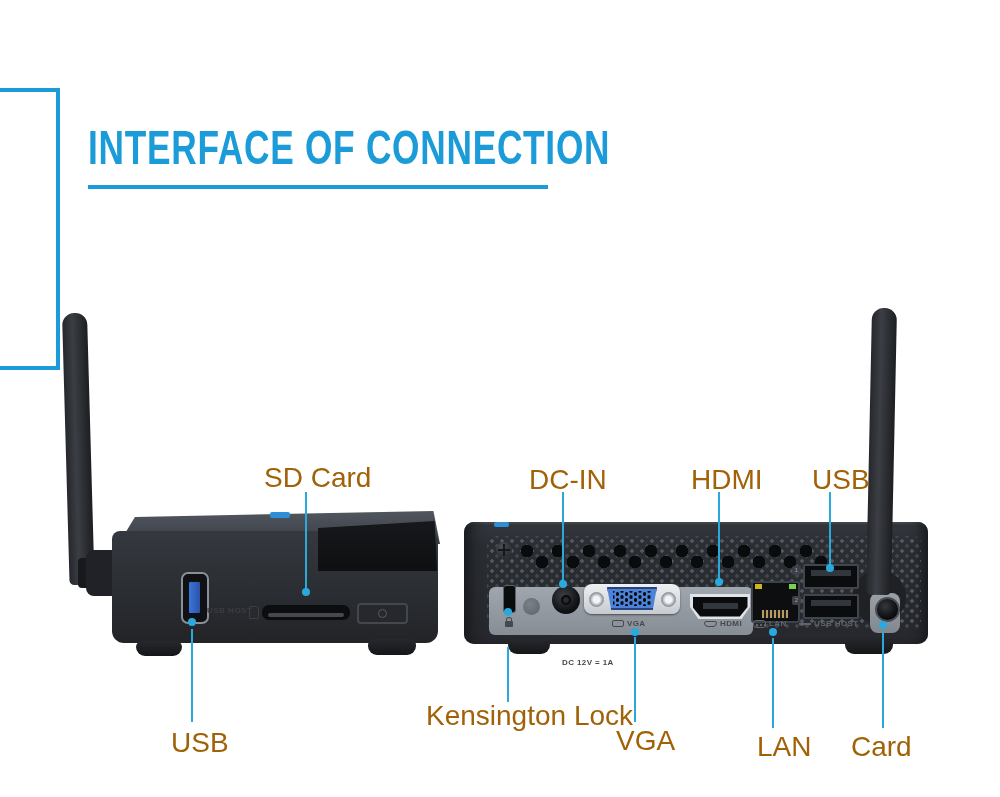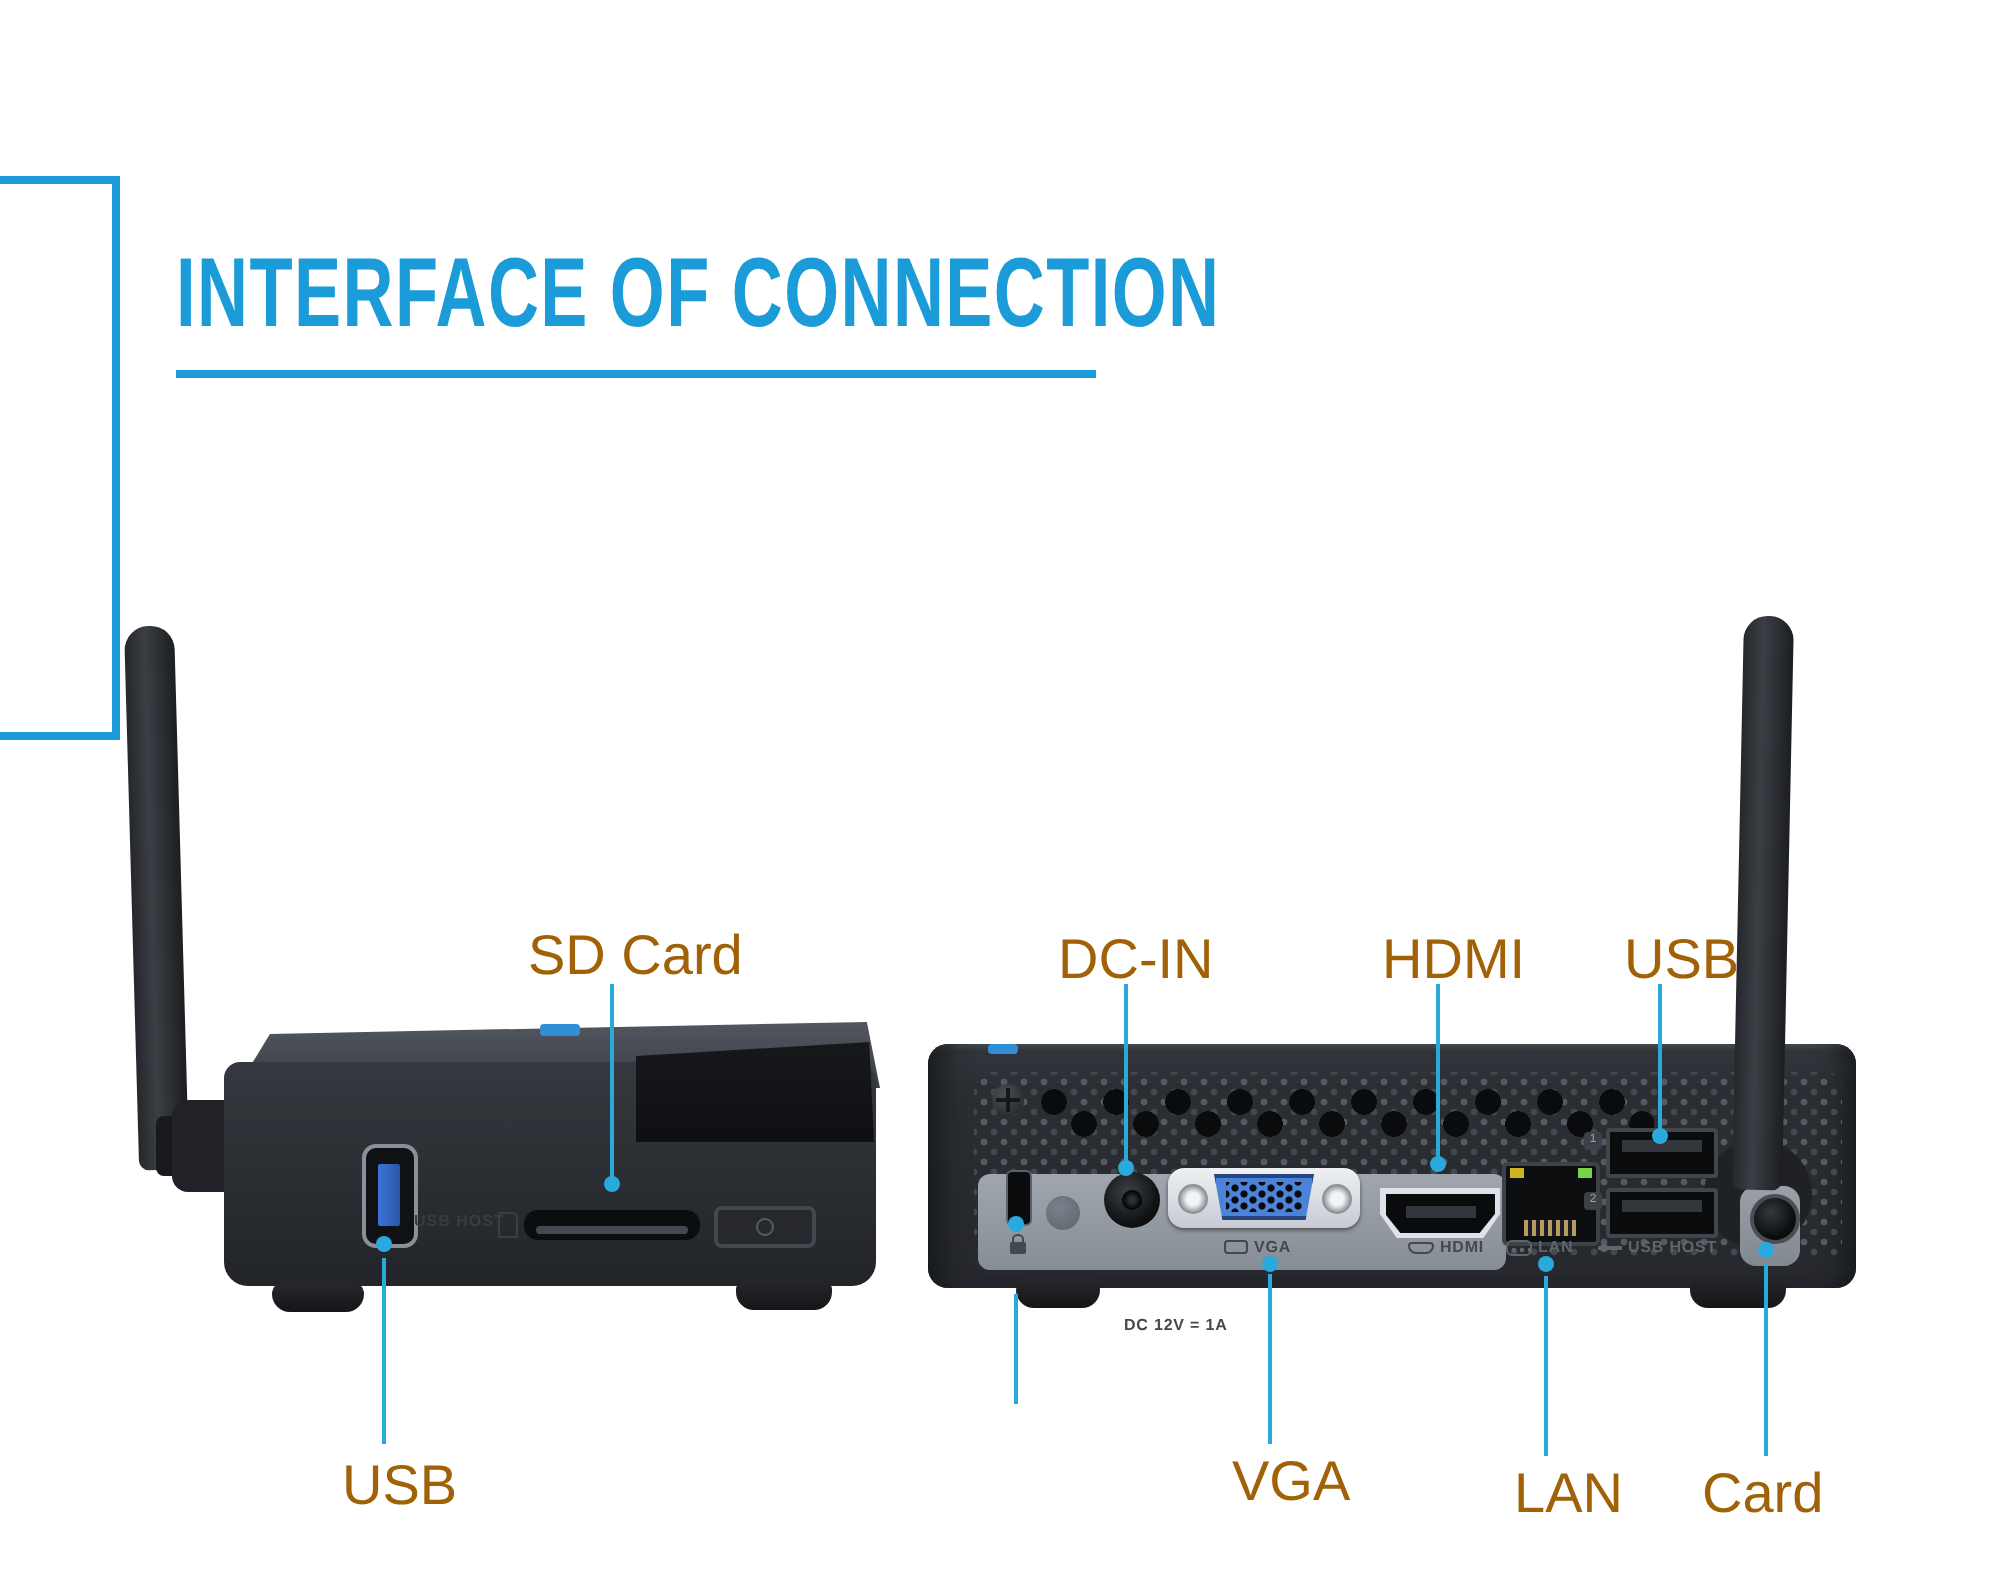--- a/index.html
+++ b/index.html
@@ -239,20 +239,21 @@
   <div class="abs c-dot hd-dot"></div>
 
   <div class="abs c-label ur-label">USB</div>
   <div class="abs c-line ur-line"></div>
   <div class="abs c-dot ur-dot"></div>
 
   <div class="abs c-label uf-label">USB</div>
   <div class="abs c-line uf-line"></div>
   <div class="abs c-dot uf-dot"></div>
 
+  <div class="abs c-label kl-label">Kensington Lock</div>
   <div class="abs c-line kl-line"></div>
   <div class="abs c-dot kl-dot"></div>
 
   <div class="abs c-label vg-label">VGA</div>
   <div class="abs c-line vg-line"></div>
   <div class="abs c-dot vg-dot"></div>
 
   <div class="abs c-label ln-label">LAN</div>
   <div class="abs c-line ln-line"></div>
   <div class="abs c-dot ln-dot"></div>

